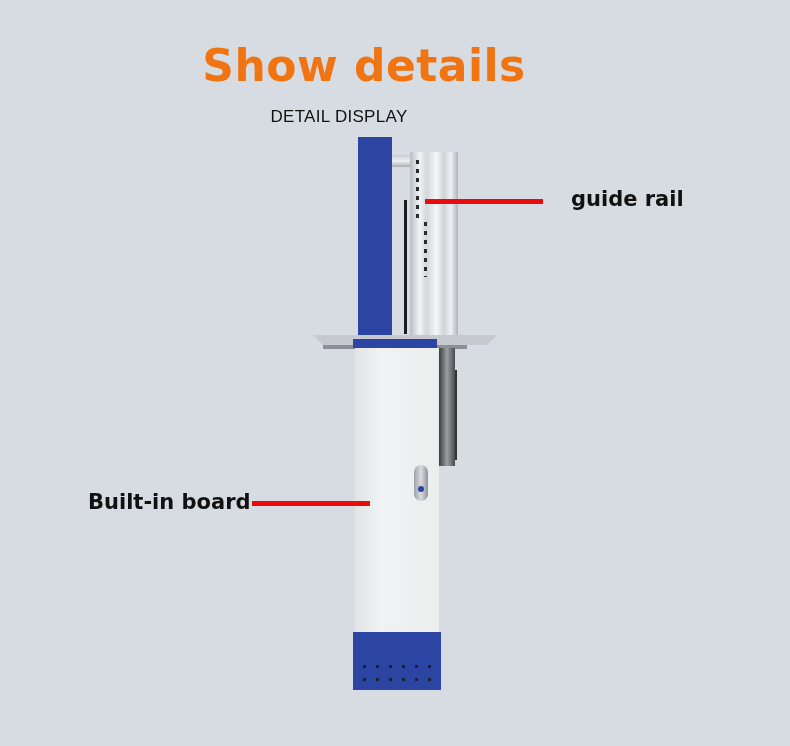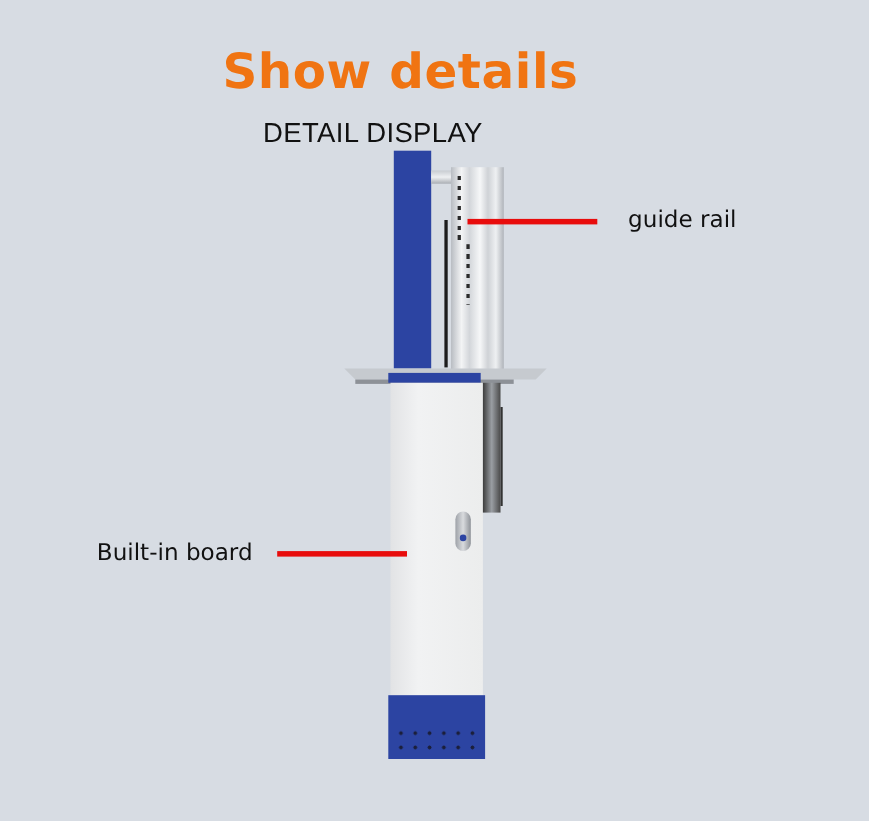--- a/index.html
+++ b/index.html
@@ -1,19 +1,19 @@
 <!DOCTYPE html>
 <html><head>
 <meta charset="utf-8">
 <style>
   html, body { margin:0; padding:0; }
   body { width:790px; height:746px; background:#d7dce3; position:relative; overflow:hidden; font-family:"DejaVu Sans", sans-serif; }
   .title { position:absolute; left:0; width:728px; top:40px; text-align:center; font-size:44px; font-weight:bold; letter-spacing:0.5px; }
-  .subtitle { position:absolute; left:0; width:678px; top:107px; text-align:center; font-size:25px; color:#111; font-family:"Liberation Sans", sans-serif; letter-spacing:0.3px; }
-  .label { position:absolute; font-size:21px; font-weight:normal; color:#111; }
+  .subtitle { position:absolute; left:0; width:678px; top:107px; text-align:center; font-size:17px; color:#111; font-family:"Liberation Sans", sans-serif; letter-spacing:0.3px; }
+  .label { position:absolute; font-size:21px; font-weight:bold; color:#111; }
   .line { position:absolute; height:5px; }
   .abs { position:absolute; }
 </style>
 </head>
 <body>
 
 <div class="title" style="color:#f07412;">Show details</div>
 <div class="subtitle">DETAIL DISPLAY</div>
 
 <div>

